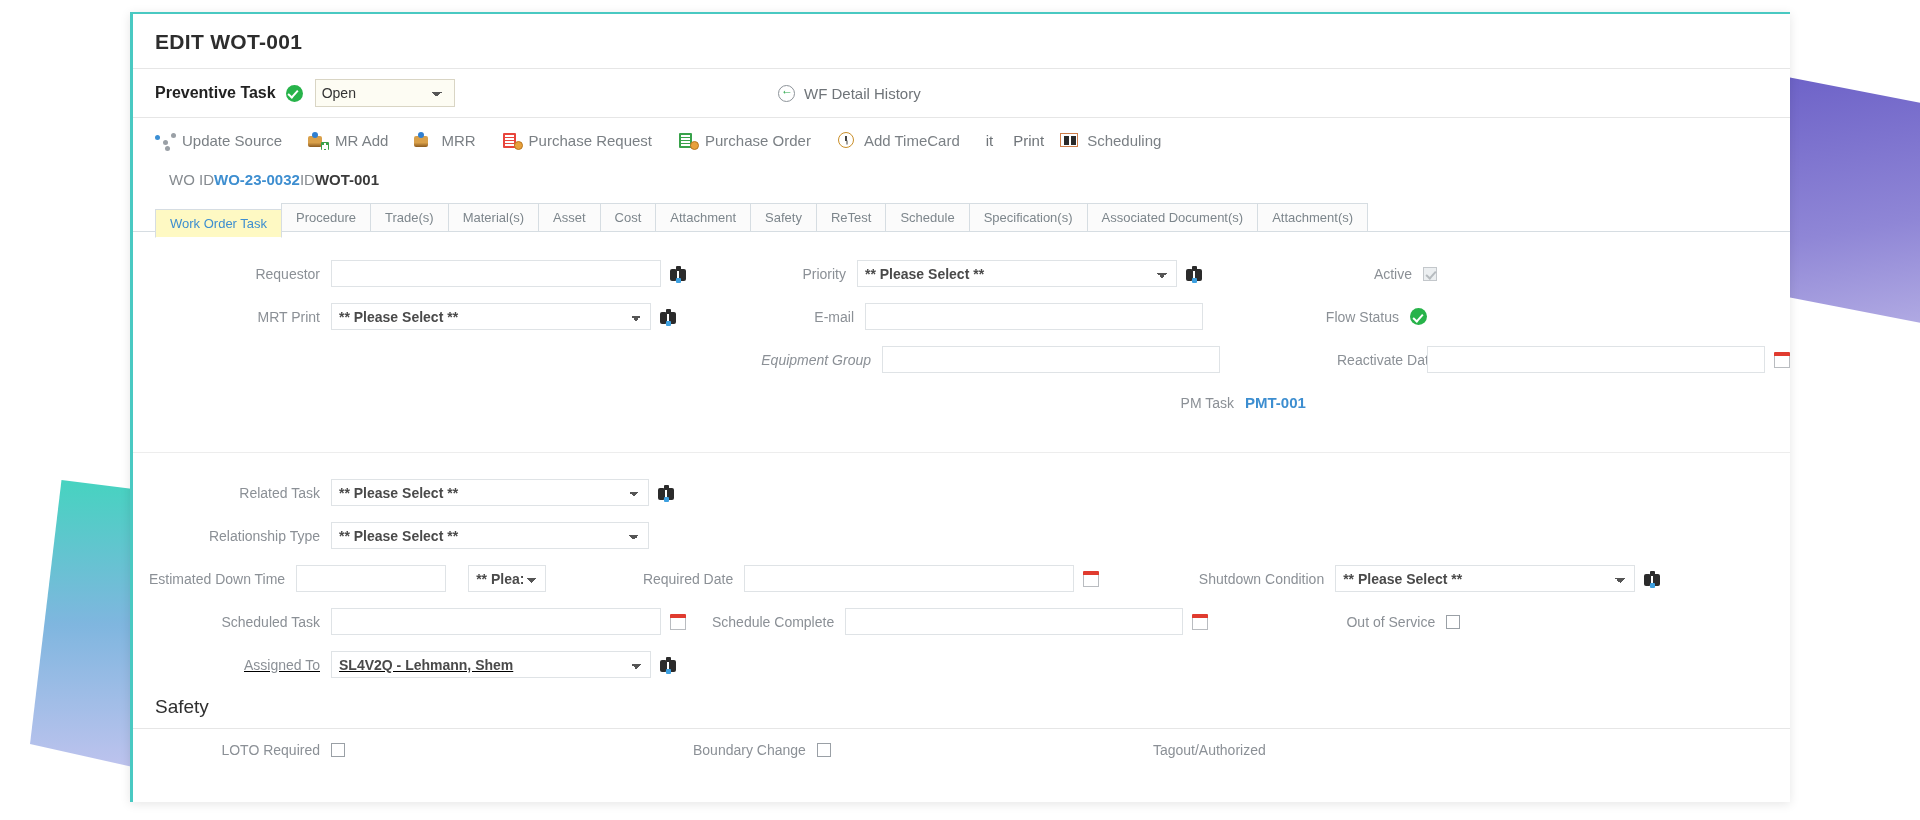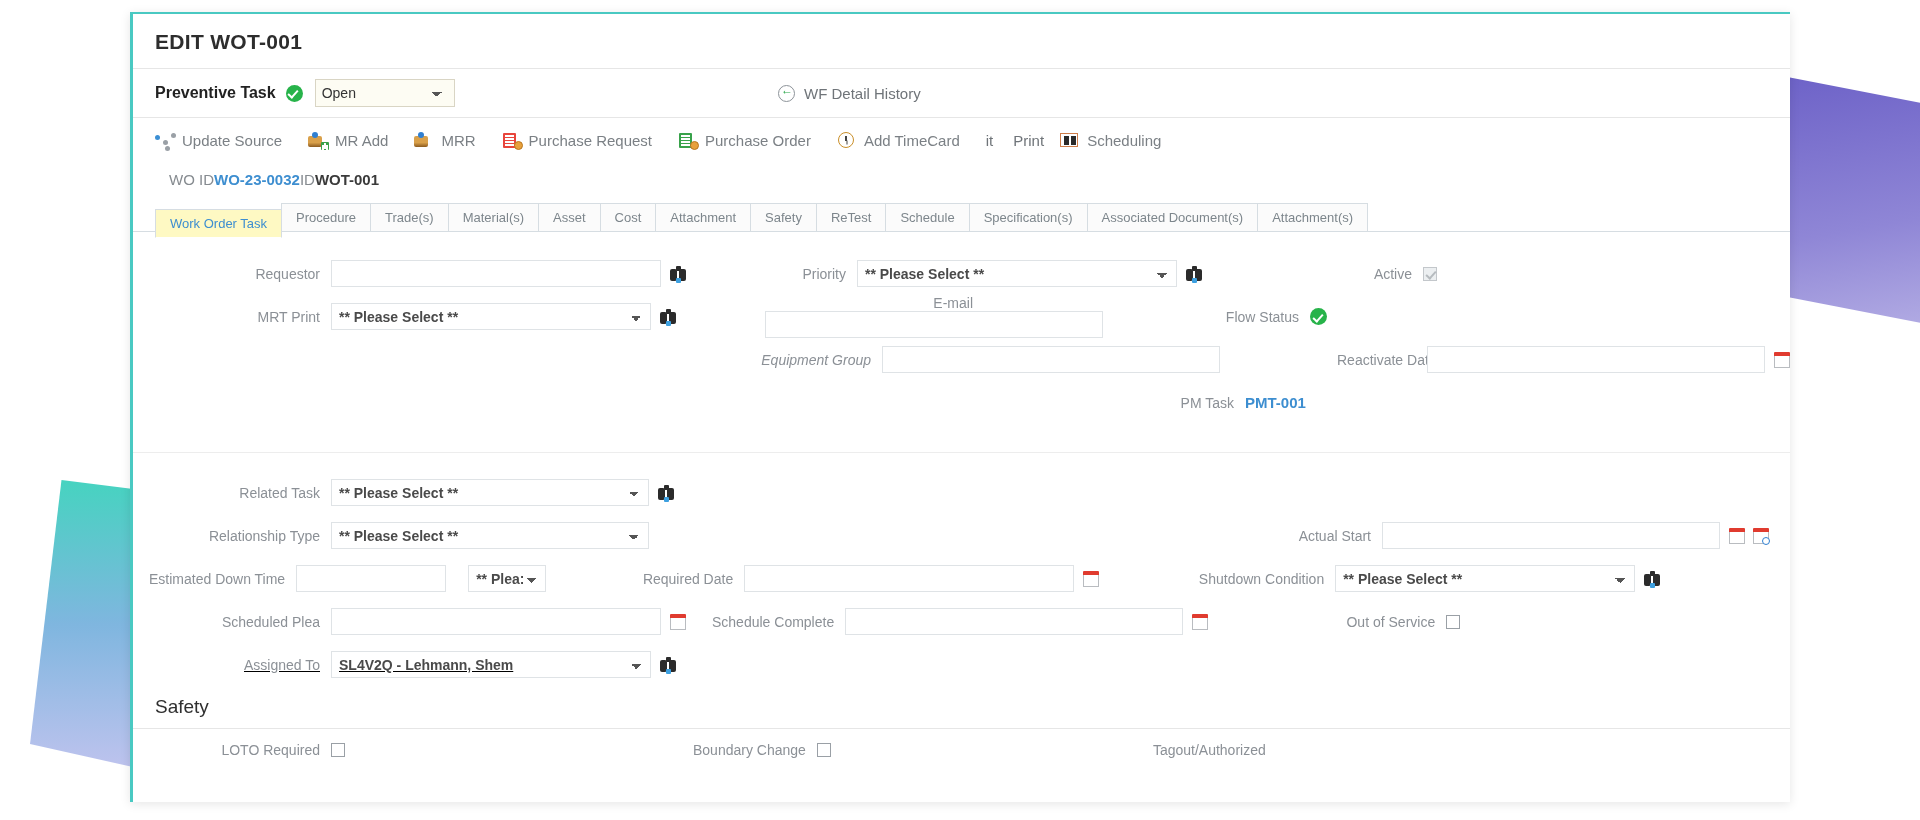--- a/index.html
+++ b/index.html
@@ -319,21 +319,21 @@
     </div>
 
     <div class="frow">
       <div class="fld" style="margin-left:60px;">
         <span class="lbl" style="width:138px;">MRT Print</span>
         <select class="inp" style="width:320px;">
           <option>** Please Select **</option>
         </select>
         <span class="ico-bino"></span>
       </div>
-      <div class="fld" style="margin-left:88px;flex-direction:column;">
+      <div class="fld" style="margin-left:88px;">
         <span class="lbl" style="width:100px;">E-mail</span>
         <input class="inp" style="width: 338px;">
       </div>
       <div class="fld" style="margin-left:117px;">
         <span class="lbl" style="width:90px;">Flow Status</span>
         <span class="icon-check-green" style="margin:0;"></span>
       </div>
     </div>
 
     <div class="frow">
@@ -367,28 +367,20 @@
         <span class="ico-bino"></span>
       </div>
     </div>
 
     <div class="frow">
       <div class="fld" style="margin-left:60px;">
         <span class="lbl" style="width:138px;">Relationship Type</span>
         <select class="inp" style="width:318px;">
           <option>** Please Select **</option>
         </select>
-      </div>
-      <div class="fld" style="margin-left:633px;">
-        <span class="lbl" style="width:100px;">Actual Start</span>
-        <input class="inp" style="width: 338px;">
-        <span class="ico-cal"></span>
-        <span class="ico-cal-srch">
-            <i></i>
-          </span>
       </div>
     </div>
 
     <div class="frow">
       <div class="fld" style="margin-left:16px;">
         <span class="lbl" style="width:auto;">Estimated Down Time</span>
         <input class="inp" style="width: 150px;">
         <select class="inp" style="width:78px; margin-left:22px;">
           <option>** Plea:</option>
         </select>
@@ -402,21 +394,21 @@
         <span class="lbl" style="width:200px;">Shutdown Condition</span>
         <select class="inp" style="width:300px;">
           <option>** Please Select **</option>
         </select>
         <span class="ico-bino"></span>
       </div>
     </div>
 
     <div class="frow">
       <div class="fld" style="margin-left:60px;">
-        <span class="lbl" style="width:138px;">Scheduled Plea</span>
+        <span class="lbl" style="width:138px;">Scheduled Task</span>
         <input class="inp" style="width: 330px;">
         <span class="ico-cal"></span>
       </div>
       <div class="fld" style="margin-left:26px;">
         <span class="lbl" style="width:auto;">Schedule Complete</span>
         <input class="inp" style="width: 338px;">
         <span class="ico-cal"></span>
       </div>
       <div class="fld" style="margin-left:38px;">
         <span class="lbl" style="width:200px;">Out of Service</span>

